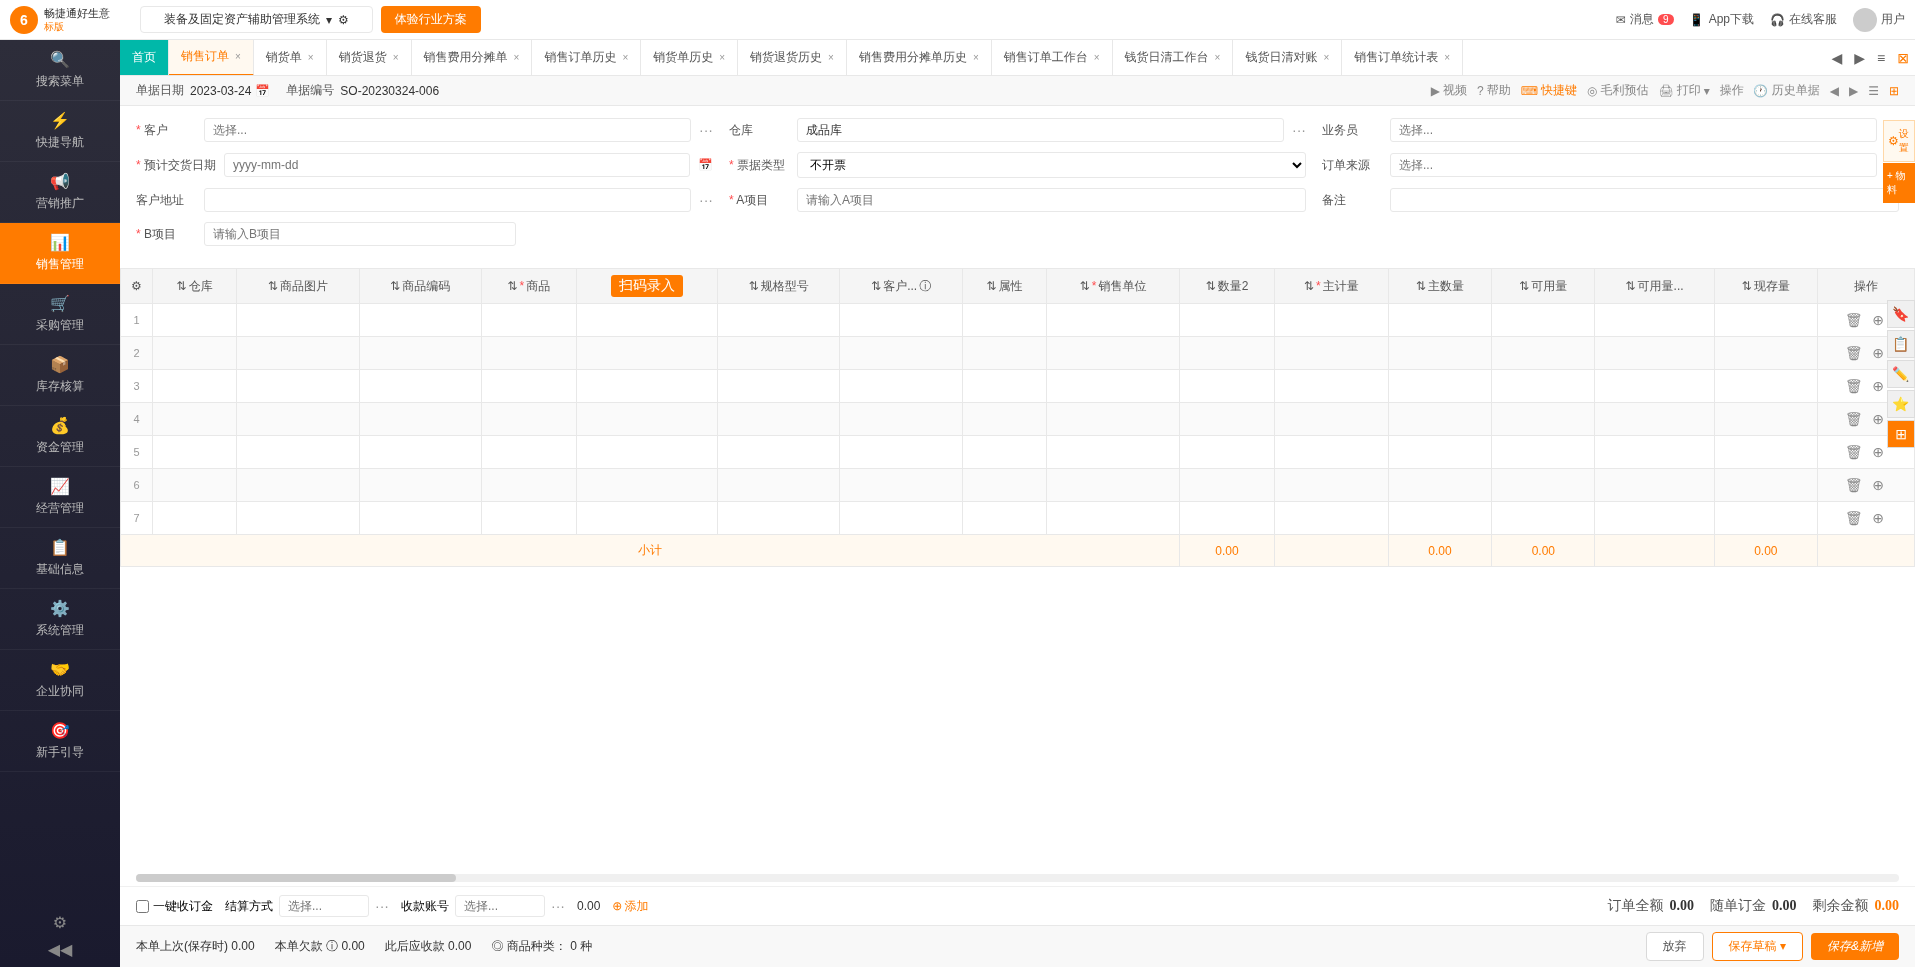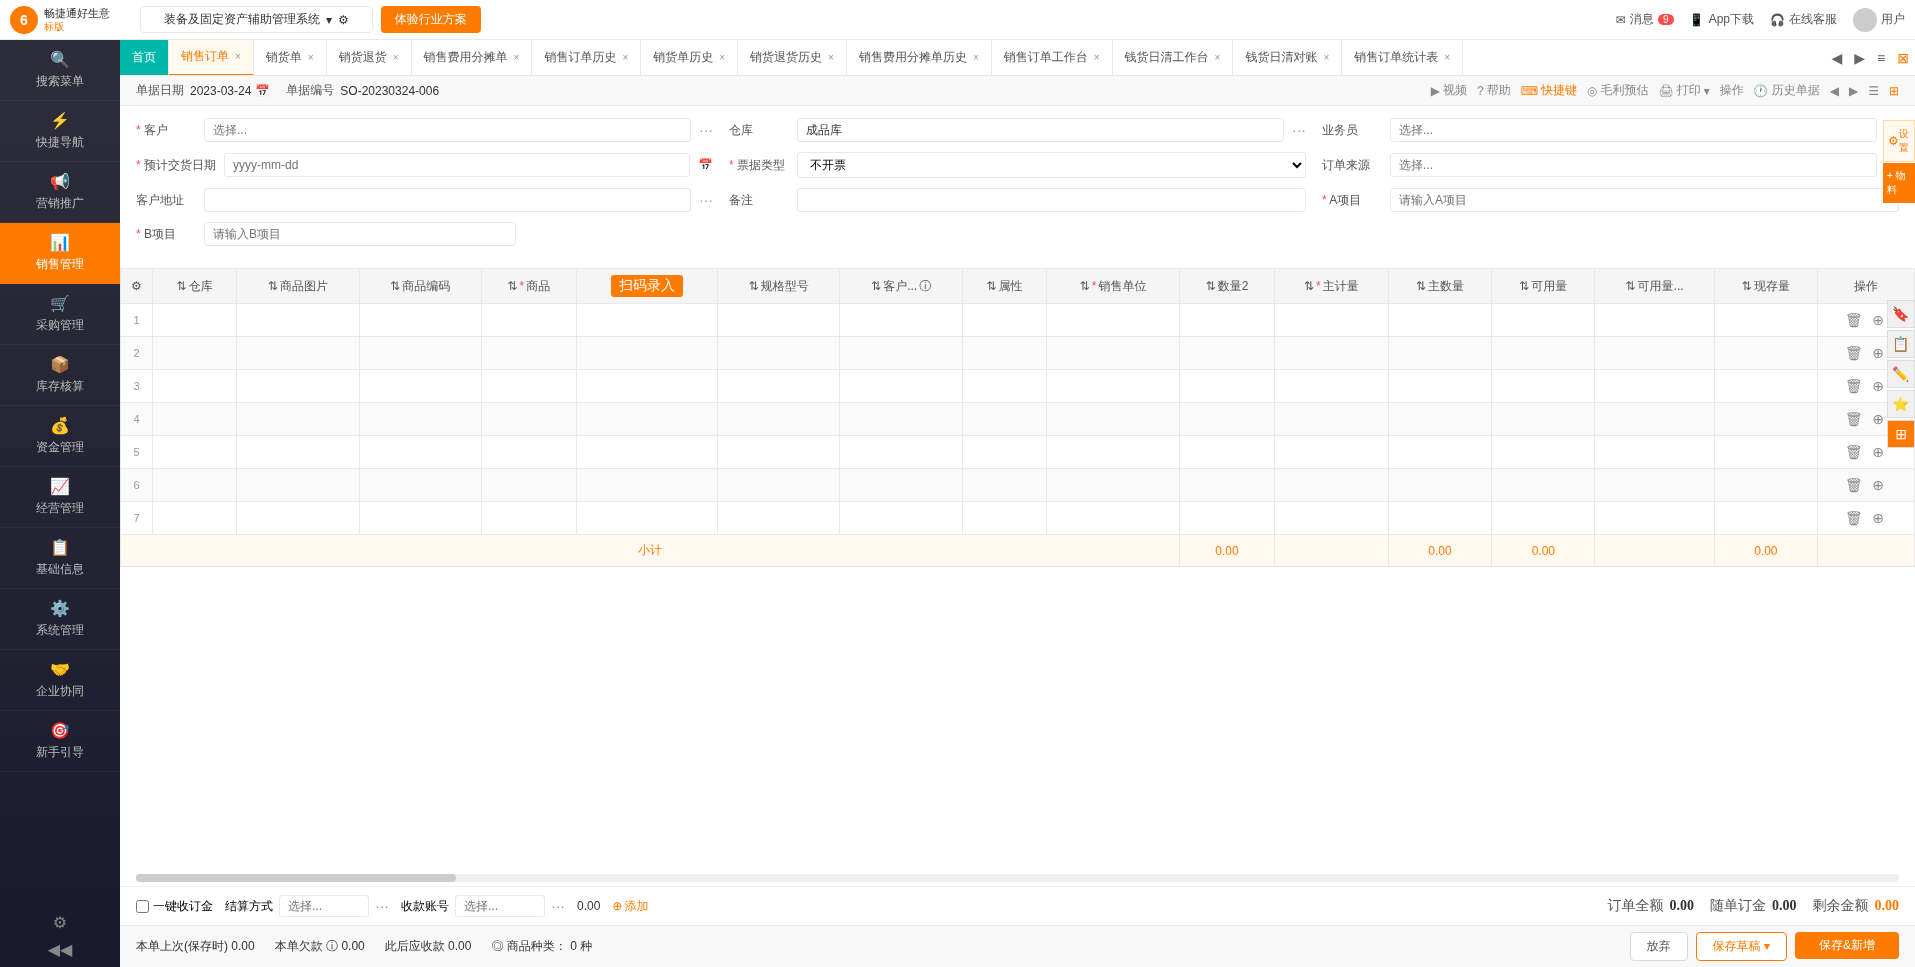--- a/index.html
+++ b/index.html
@@ -483,24 +483,25 @@
       color: #ff7b00;
       padding: 5px 16px;
       border-radius: 4px;
       cursor: pointer;
       font-size: 12px;
     }
     .save-new-btn {
       background: #ff7b00;
       color: white;
       border: none;
-      padding: 5px 24px;
+      padding: 5px 16px;
       border-radius: 4px;
       cursor: pointer;
       font-size: 12px;
+      font-style: italic;
     }
 
     
     .settings-side-panel {
       position: fixed;
       right: 0;
       top: 120px;
       display: flex;
       flex-direction: column;
       gap: 1px;
@@ -829,26 +830,26 @@
           </div>
         </div>
 
         <div class="form-row-3">
           <div class="form-field">
             <span class="form-field-name">客户地址</span>
             <input class="form-input" type="text" style="">
             <span class="dots-btn">···</span>
           </div>
           <div class="form-field">
+            <span class="form-field-name required">A项目</span>
+            <input class="form-input" type="text" placeholder="请输入A项目" style="">
+          </div>
+          <div class="form-field">
             <span class="form-field-name">备注</span>
             <input class="form-input" type="text" style="">
-          </div>
-          <div class="form-field">
-            <span class="form-field-name required">A项目</span>
-            <input class="form-input" type="text" placeholder="请输入A项目" style="">
           </div>
         </div>
 
         <div class="form-row">
           <div class="form-field" style="max-width: 380px;">
             <span class="form-field-name required">B项目</span>
             <input class="form-input" type="text" placeholder="请输入B项目" style="">
           </div>
         </div>
       </div>
@@ -1196,21 +1197,21 @@
         </div>
         <div class="status-item">
           <span>此后应收款</span>
           <span>0.00</span>
         </div>
         <div class="status-item">
           <span>◎</span>
           <span>商品种类：</span>
           <span>0 种</span>
         </div>
-        <div style="margin-left:auto;display:flex;align-items:flex-start;gap:8px;">
+        <div style="margin-left:auto;display:flex;align-items:center;gap:8px;">
           <button class="discard-btn">放弃</button>
           <button class="save-draft-btn">
             <span>保存草稿</span>
             <span>▾</span>
           </button>
           <button class="save-new-btn">保存&amp;新增</button>
         </div>
       </div>
     </div>
   </div>

